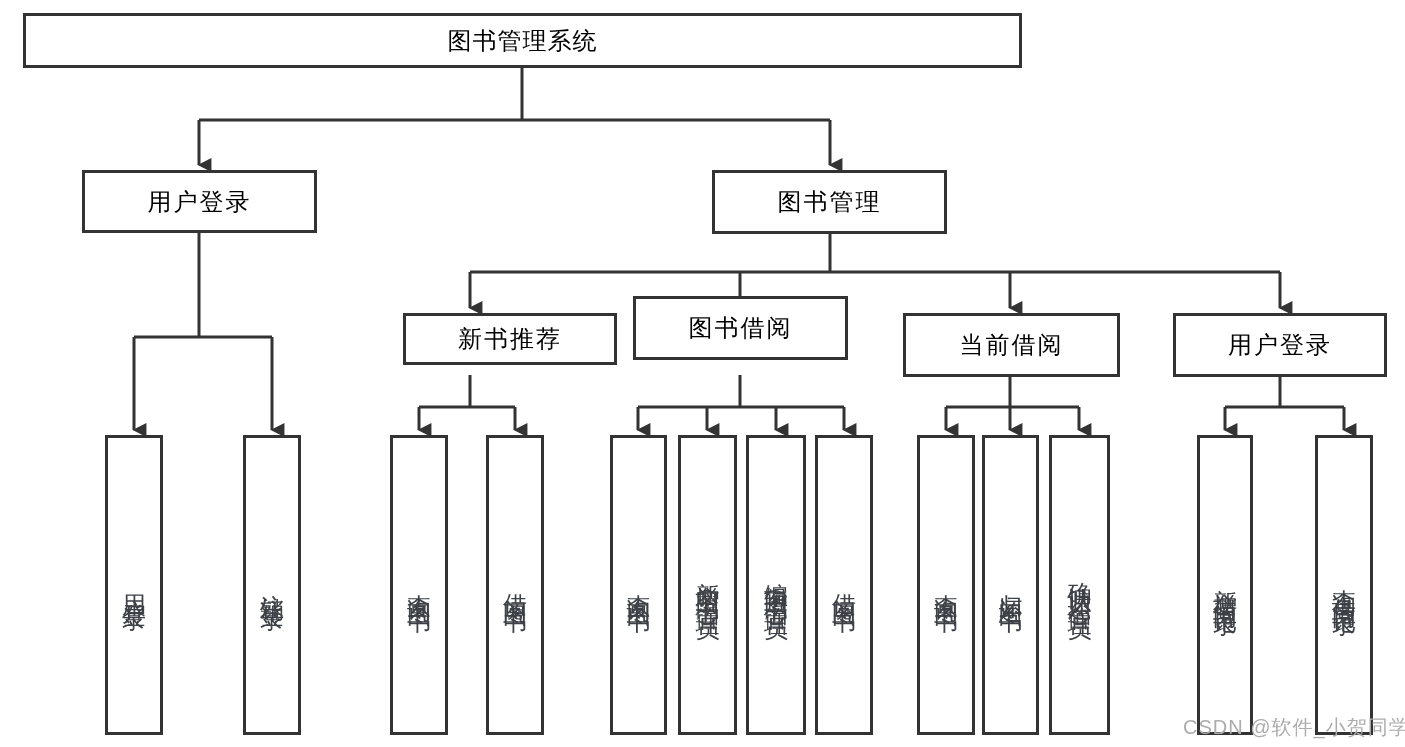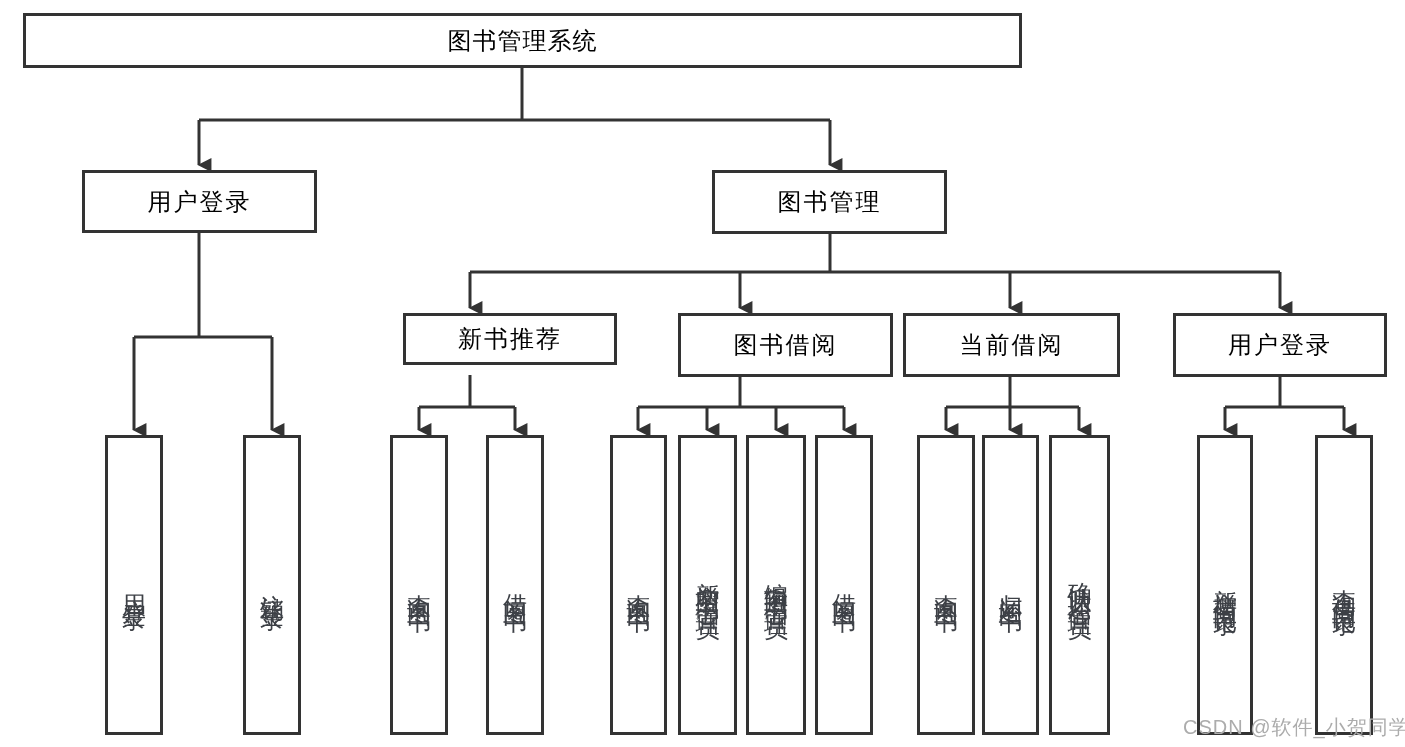--- a/index.html
+++ b/index.html
@@ -110,21 +110,21 @@
       <path d="M1344,407 L1344,430" marker-end="url(#arrow)"></path>
     </g>
   </svg>
 
   <div class="box" style="left:23px; top:13px; width:999px; height:55px; letter-spacing:1px;">图书管理系统</div>
 
   <div class="box" style="left:82px; top:170px; width:235px; height:63px;">用户登录</div>
   <div class="box" style="left:712px; top:170px; width:235px; height:64px;text-align:center;">图书管理</div>
 
   <div class="box" style="left:363px; top:313px; width:214px; height:52px;margin-left:40px;">新书推荐</div>
-  <div class="box" style="left:633px; top:313px; width:215px; height:64px;margin-left:45px;">图书借阅</div>
+  <div class="box" style="left:633px; top:296px; width:215px; height:64px;">图书借阅</div>
   <div class="box" style="left:903px; top:313px; width:217px; height:64px;">当前借阅</div>
   <div class="box" style="left:1173px; top:313px; width:214px; height:64px;">用户登录</div>
 
   <div class="vbox" style="left:105px; top:435px; width:58px; height:300px;">
     <span class="vtext">用户登录</span>
   </div>
   <div class="vbox" style="left:243px; top:435px; width:58px; height:300px;">
     <span class="vtext">注销登录</span>
   </div>
 

